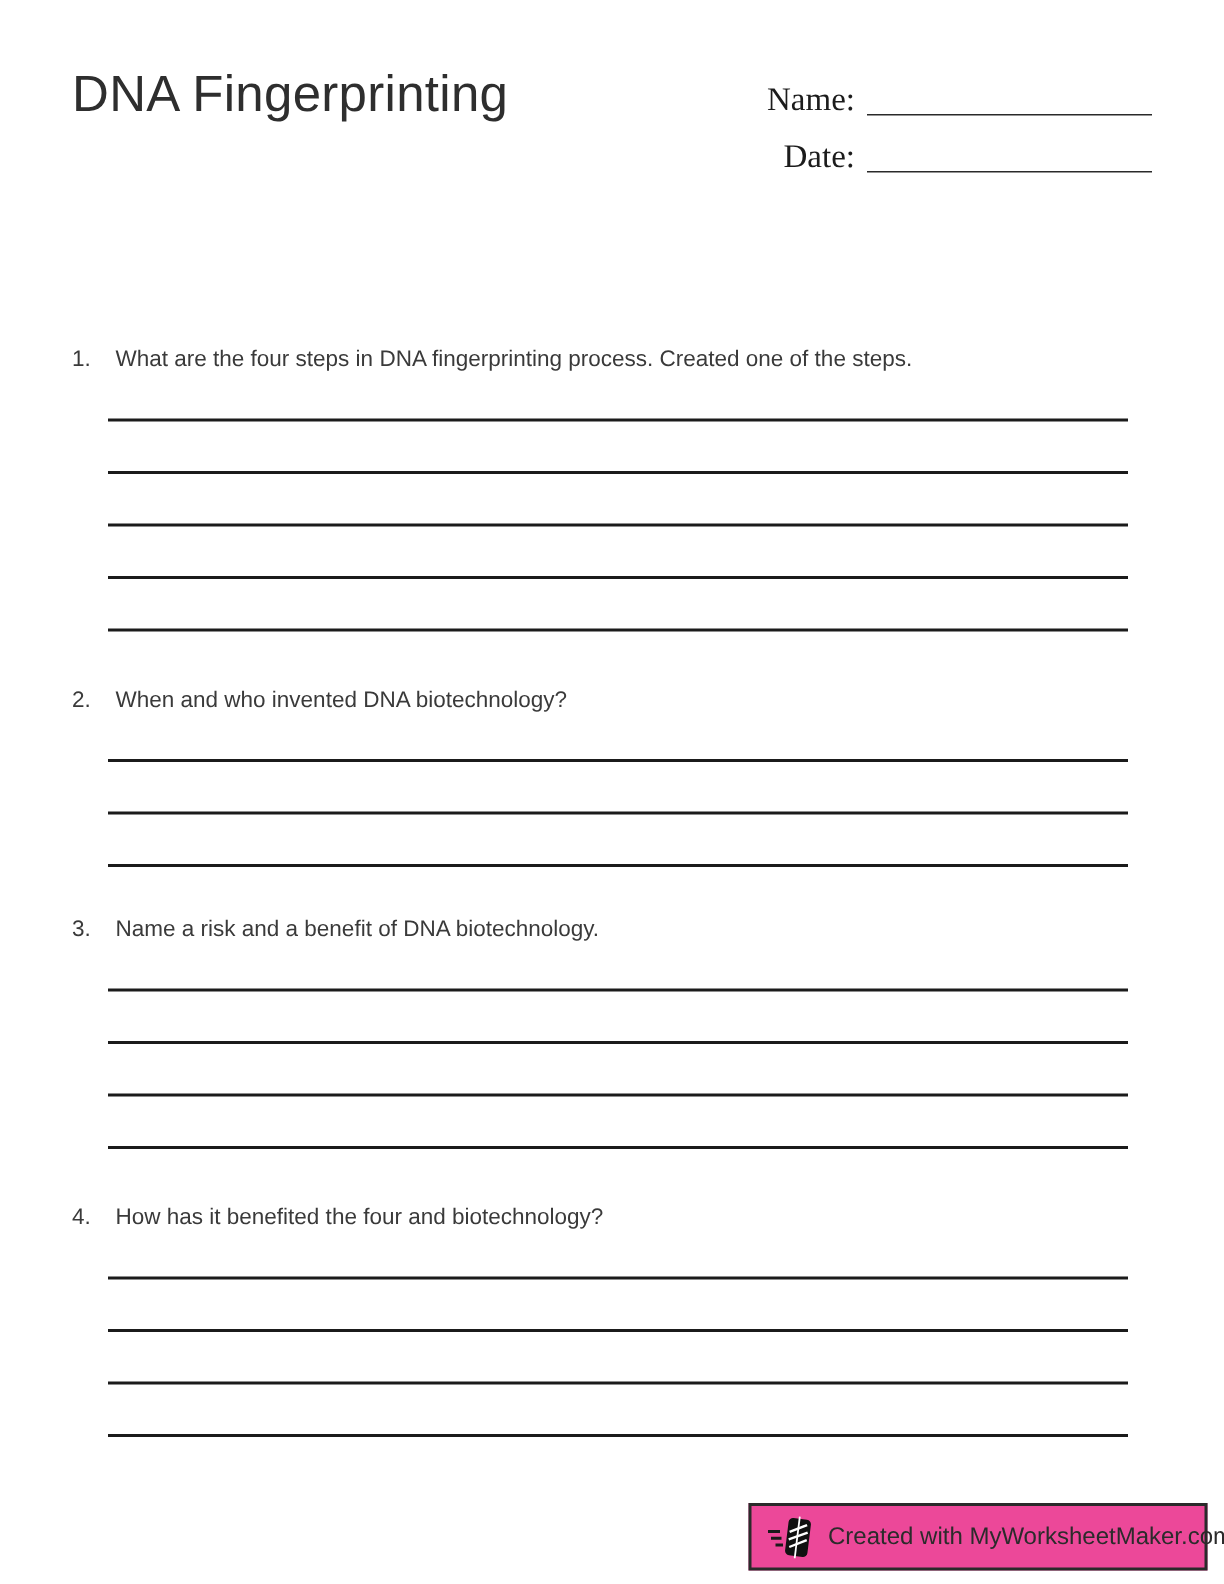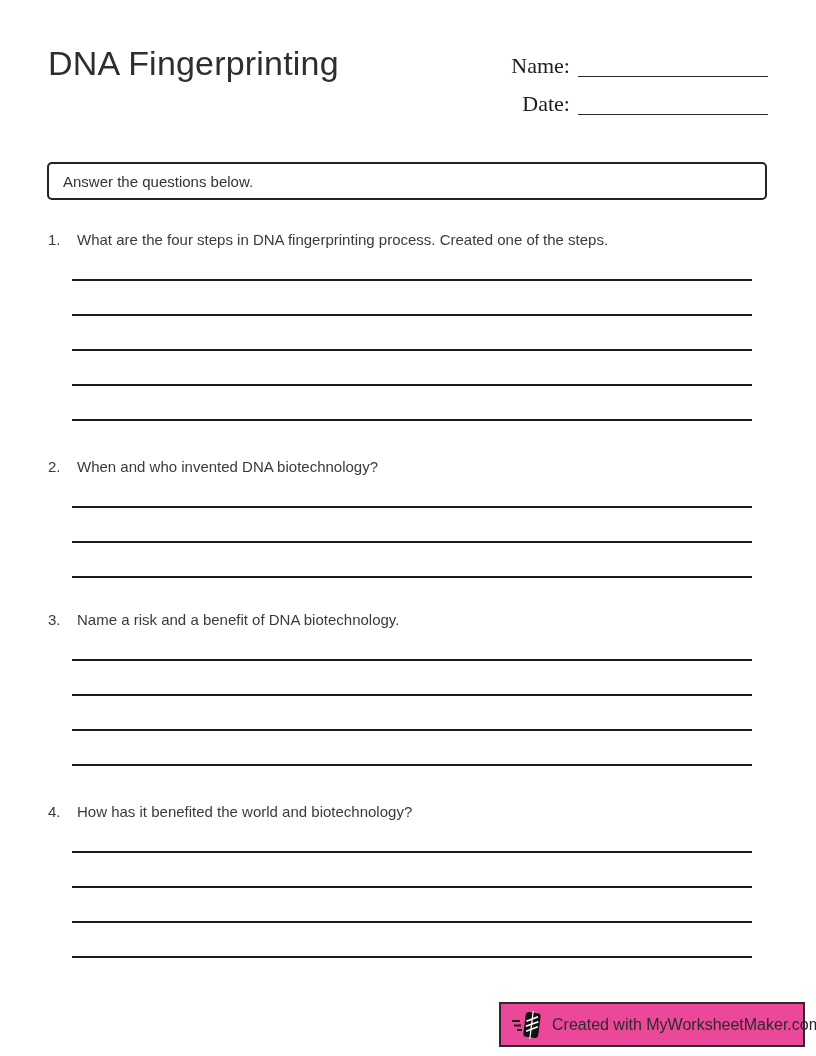--- a/index.html
+++ b/index.html
@@ -146,23 +146,20 @@
     <div class="id-row">
       <span class="id-label">Name:</span>
       <span class="id-line"></span>
     </div>
     <div class="id-row">
       <span class="id-label">Date:</span>
       <span class="id-line"></span>
     </div>
   </div>
 
-  <div class="instruction-box">
-    <span>Answer the questions below.</span>
-  </div>
 
   <div id="questions">
     <section class="question">
       <div class="q-row">
         <span class="q-num">1.</span>
         <span class="q-text">What are the four steps in DNA fingerprinting process. Created one of the steps.</span>
       </div>
       <div class="lines">
           <div class="answer-line"></div>
           <div class="answer-line"></div>
@@ -193,21 +190,21 @@
           <div class="answer-line"></div>
           <div class="answer-line"></div>
           <div class="answer-line"></div>
           <div class="answer-line"></div>
         </div>
     </section>
 
     <section class="question">
       <div class="q-row">
         <span class="q-num">4.</span>
-        <span class="q-text">How has it benefited the world and biotechnology?</span>
+        <span class="q-text">How has it benefited the four and biotechnology?</span>
       </div>
       <div class="lines">
           <div class="answer-line"></div>
           <div class="answer-line"></div>
           <div class="answer-line"></div>
           <div class="answer-line"></div>
         </div>
     </section>
   </div>
 

